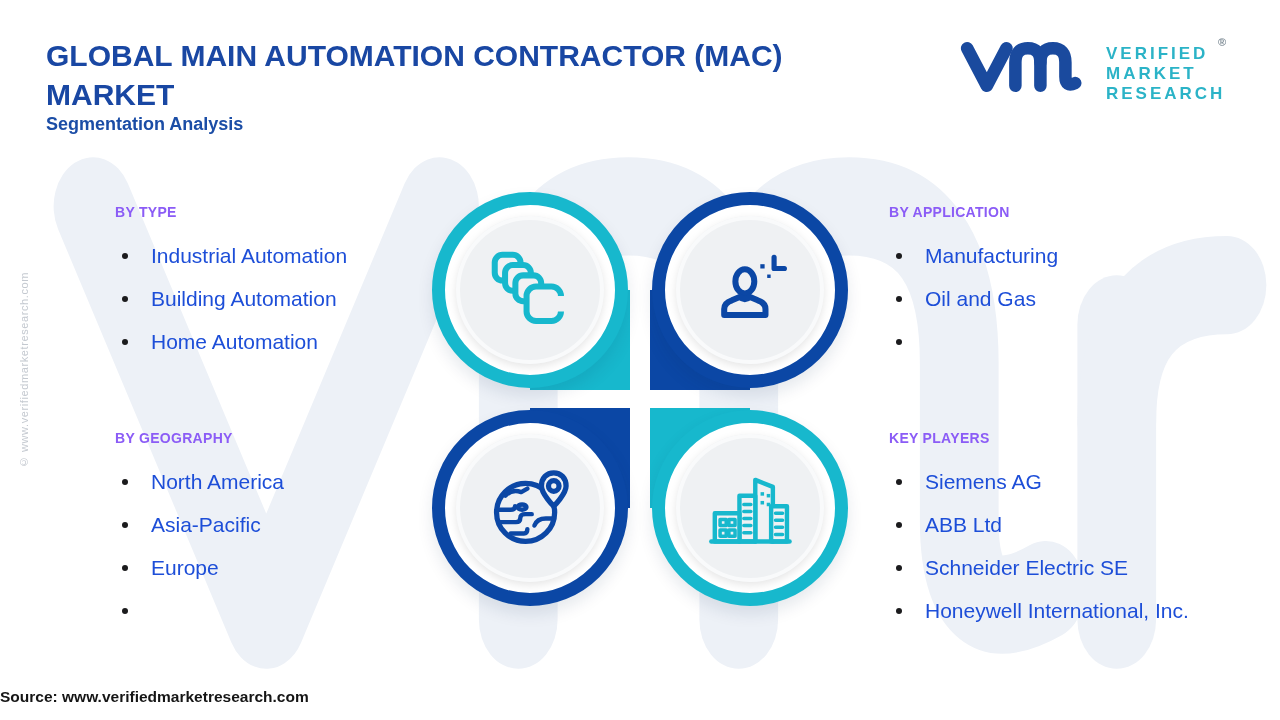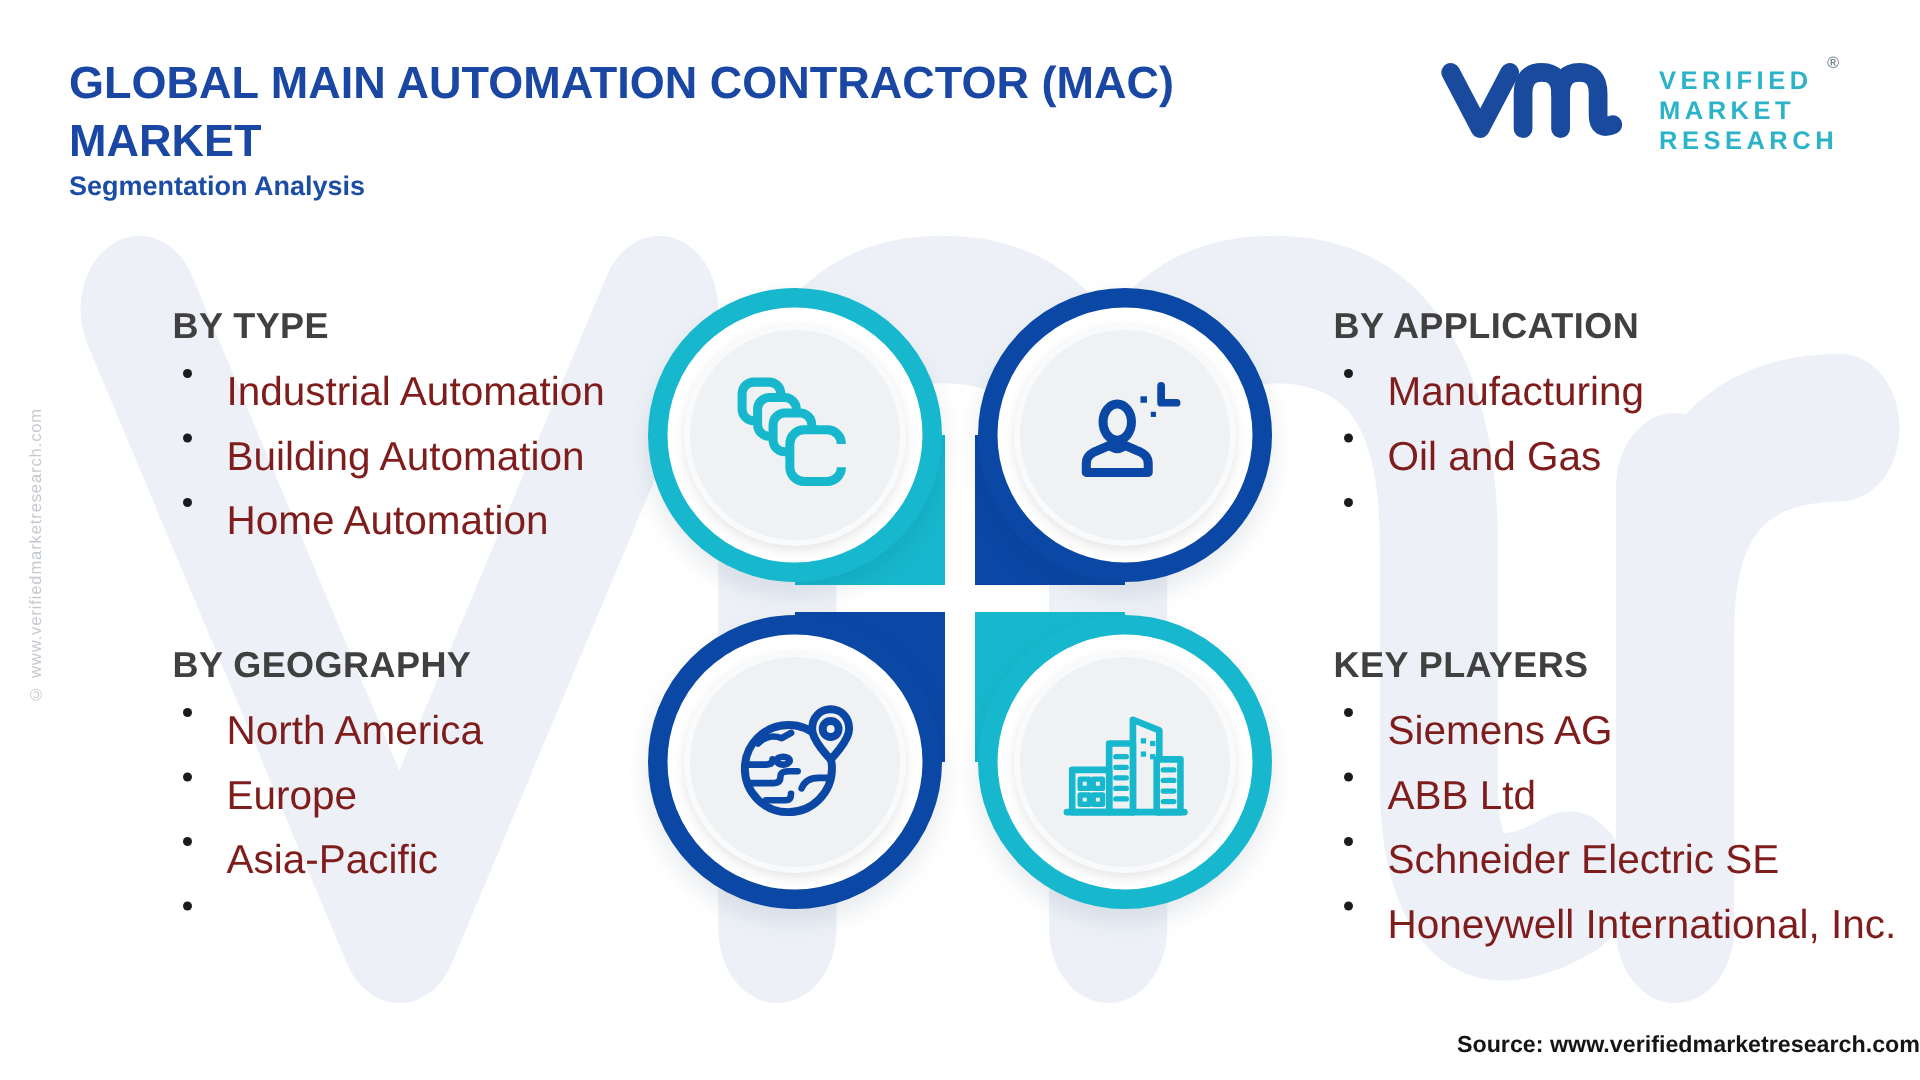--- a/index.html
+++ b/index.html
@@ -37,23 +37,23 @@
     font-size:17px; line-height:20px; font-weight:bold;
     color:#2bb3c7; letter-spacing:3px;
   }
   .logo-reg {
     position:absolute; left:1218px; top:36px; z-index:2;
     font-size:11px; color:#7c8a94; font-weight:bold;
   }
 
   
   .section { position:absolute; z-index:2; width:395px; }
-  .sec-title { font-size:24px; font-weight:bold; color:#404040; letter-spacing:0.3px; margin:0 0 14px 0; }
+  .sec-title { font-size:14px; font-weight:bold; color:#8b5cf6; letter-spacing:0.3px; margin:0 0 14px 0; }
   .sec-list { list-style:none; margin:0; padding:0; }
-  .sec-list li { display:flex; height:43px; font-size:27px; color:#7f1d1d; }
+  .sec-list li { display:flex; align-items:center; height:43px; font-size:21px; color:#1d4ed8; }
   .dot { flex:none; width:6px; height:6px; border-radius:50%; background:#1b1b1d; margin:0 23px 0 7px; }
 
   #sec-type        { left:115px; top:204px; }
   #sec-application { left:889px; top:204px; }
   #sec-geography   { left:115px; top:430px; }
   #sec-players     { left:889px; top:430px; }
 
   
   .cell { position:absolute; width:200px; height:200px; z-index:1; }
   #q-tl { left:430px; top:190px; }
@@ -77,21 +77,21 @@
   .disc {
     position:absolute; inset:26px; border-radius:50%;
     background:#eff1f3;
     box-shadow: inset 0 0 0 4px #f9fafb, 0 3px 8px rgba(0,0,0,0.10);
     display:flex; align-items:center; justify-content:center;
   }
 
   
   .source {
     position:absolute; left:0; right:0; top:688px; z-index:2;
-    text-align:right; font-size:15.5px; font-weight:600; color:#151515;
+    text-align:left; font-size:15.5px; font-weight:600; color:#151515;
   }
 </style>
 </head>
 <body>
 
 <div class="canvas">
 
   <svg class="watermark" width="1260" height="610" viewBox="0 0 160 62" preserveAspectRatio="none" fill="none" stroke="#edf1f7" stroke-width="10" stroke-linecap="round" stroke-linejoin="round">
     <path d="M8 10 L30 52 L52 10"></path>
     <path d="M62 52 L62 26 Q62 10 76 10 Q90 10 90 26 L90 52"></path>
@@ -154,25 +154,25 @@
 
   <div class="section" id="sec-geography">
     <h2 class="sec-title">BY GEOGRAPHY</h2>
     <ul class="sec-list">
       <li>
           <span class="dot"></span>
           <span>North America</span>
         </li>
       <li>
           <span class="dot"></span>
+          <span>Asia-Pacific</span>
+        </li>
+      <li>
+          <span class="dot"></span>
           <span>Europe</span>
-        </li>
-      <li>
-          <span class="dot"></span>
-          <span>Asia-Pacific</span>
         </li>
       <li>
           <span class="dot"></span>
         </li>
     </ul>
   </div>
 
   <div class="section" id="sec-players">
     <h2 class="sec-title">KEY PLAYERS</h2>
     <ul class="sec-list">

